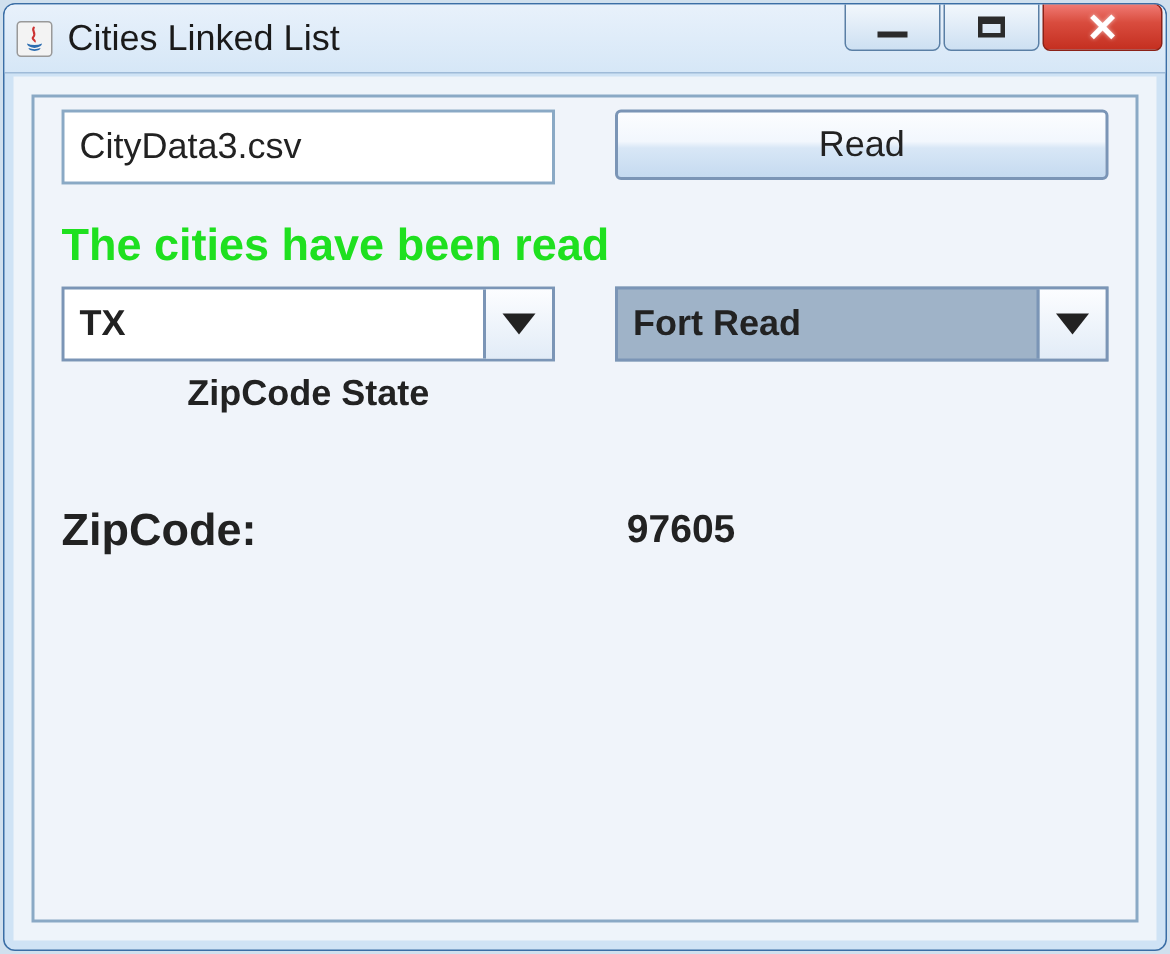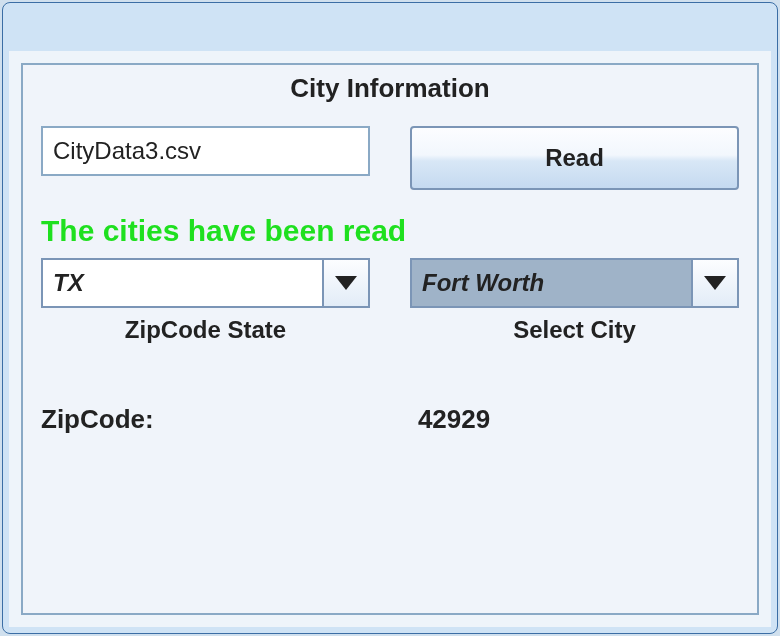--- a/index.html
+++ b/index.html
@@ -74,67 +74,87 @@
   }
 
   .row { display: flex; gap: 40px; margin-bottom: 6px; }
   .col { flex: 1; }
 
   .text-input {
     width: 100%; height: 50px; font-size: 24px; padding: 0 10px;
     border: 2px solid #8aa9c5; background: #fff; color: #222;
   }
   .big-button {
-    width: 100%; height: 64px; font-size: 24px; font-weight: bold; color: #222;
+    width: 100%; height: 47px; font-size: 24px; font-weight: normal; color: #222;
     border: 2px solid #7b95b6; border-radius: 4px;
     background: linear-gradient(#fcfdff, #f2f7fd 45%, #d8e7f6 55%, #c5daf0);
     cursor: default;
   }
   .field-label {
     text-align: center; font-size: 24px; font-weight: bold; color: #222; margin-top: 8px;
   }
 
   .status-msg {
     font-size: 30px; font-weight: bold; color: #1fe01f;
     margin: 24px 0 10px 0;
   }
 
   .combo {
     width: 100%; height: 50px; display: flex; align-items: center;
     border: 2px solid #7b95b6; background: #fff;
   }
   .combo.selected { background: #9fb3c8; }
   .combo .combo-value {
-    flex: 1; font-size: 24px; font-weight: bold; color: #222; padding-left: 10px; font-style: italic;
+    flex: 1; font-size: 24px; font-weight: bold; color: #222; padding-left: 10px;
   }
   .combo .combo-arrow {
     width: 46px; height: 100%; border-left: 2px solid #7b95b6;
     display: flex; align-items: center; justify-content: center;
     background: linear-gradient(#fcfdff, #e2ecf7);
   }
   .combo .combo-arrow .tri {
     width: 0; height: 0; border-left: 11px solid transparent; border-right: 11px solid transparent;
     border-top: 14px solid #222;
   }
 
   .data-block { margin-top: 60px; }
   .data-row { display: flex; margin-bottom: 18px; }
-  .data-key { width: 54%; font-size: 26px; font-weight: bold; color: #222; }
+  .data-key { width: 54%; font-size: 30px; font-weight: bold; color: #222; }
   .data-val { font-size: 26px; font-weight: bold; color: #222; }
 </style>
 </head>
 <body>
 
 <div class="window">
 
+  <div class="titlebar">
+    <span class="app-icon">
+      <svg width="16" height="18" viewBox="0 0 16 18">
+        <path d="M8 1 C5 3 10 5 7 8 C6 9 9 10 8 11" stroke="#c33" stroke-width="1.4" fill="none"></path>
+        <path d="M3 12 Q8 14 13 12 Q13 14 8 15 Q3 14 3 12 Z" fill="#2b6cb0"></path>
+        <path d="M4 15 Q8 16.5 12 15 Q12 16.5 8 17 Q4 16.5 4 15 Z" fill="#2b6cb0"></path>
+      </svg>
+    </span>
+    <span class="titlebar-title">Cities Linked List</span>
+    <div class="win-controls">
+      <div class="win-btn minimize">
+          <span class="bar"></span>
+        </div>
+      <div class="win-btn maximize">
+          <span class="box"></span>
+        </div>
+      <div class="win-btn close">
+          <span class="x-glyph">✕</span>
+        </div>
+    </div>
+  </div>
 
   <div class="client">
     <div class="panel">
 
-      <div class="panel-title">City Information</div>
 
       <div class="row">
         <div class="col">
           <input class="text-input" type="text" value="CityData3.csv" style="">
         </div>
         <div class="col" style="display:flex; align-items:flex-start;">
           <button class="big-button">Read</button>
         </div>
       </div>
 
@@ -145,32 +165,31 @@
           <div class="combo">
             <div class="combo-value">TX</div>
             <div class="combo-arrow">
                 <div class="tri"></div>
               </div>
           </div>
           <div class="field-label">ZipCode State</div>
         </div>
         <div class="col">
           <div class="combo selected">
-            <div class="combo-value">Fort Worth</div>
+            <div class="combo-value">Fort Read</div>
             <div class="combo-arrow">
                 <div class="tri"></div>
               </div>
           </div>
-          <div class="field-label">Select City</div>
         </div>
       </div>
 
       <div class="data-block">
         <div class="data-row">
           <div class="data-key">ZipCode:</div>
-          <div class="data-val">42929</div>
+          <div class="data-val">97605</div>
         </div>
       </div>
 
     </div>
   </div>
 
 </div>
 
 </body></html>

